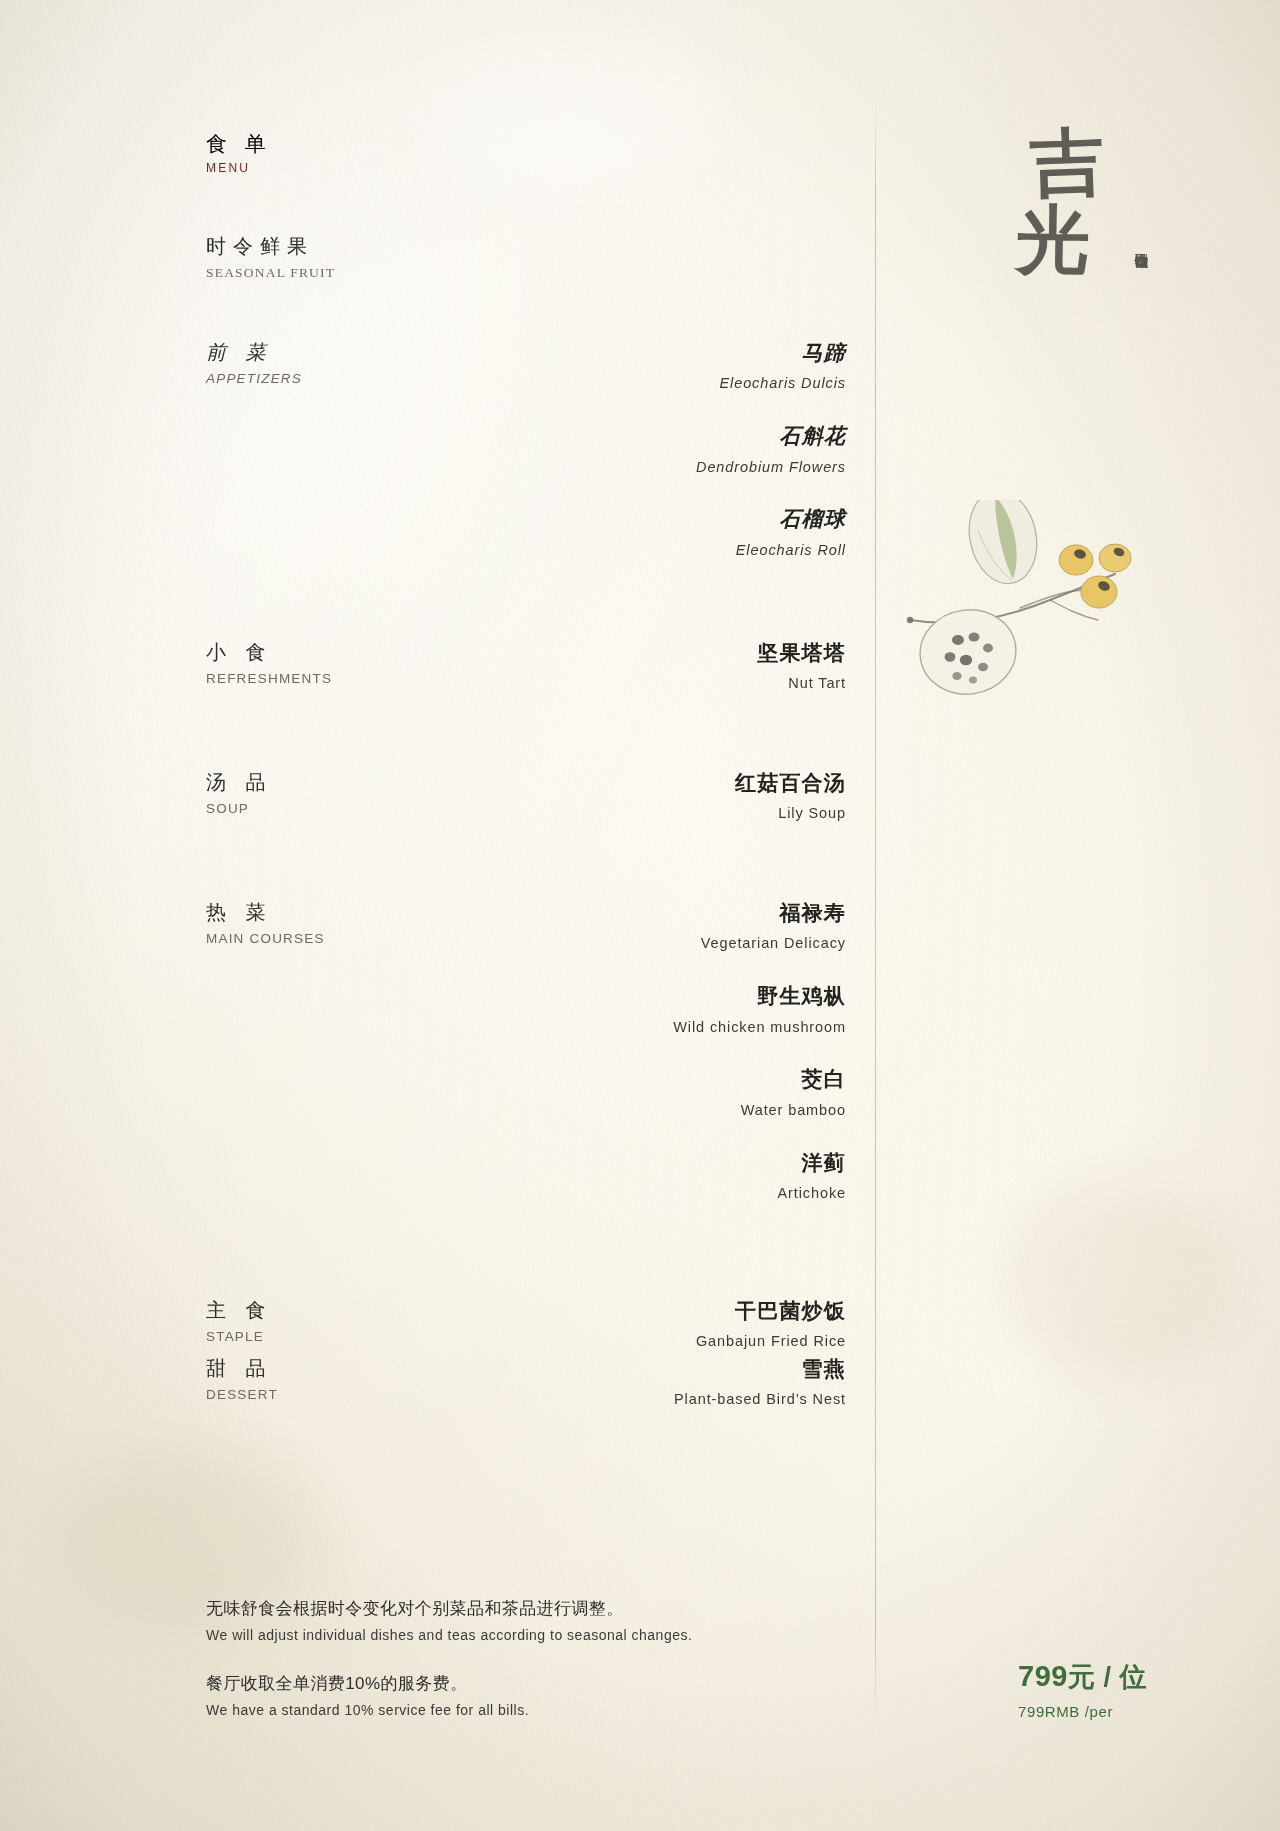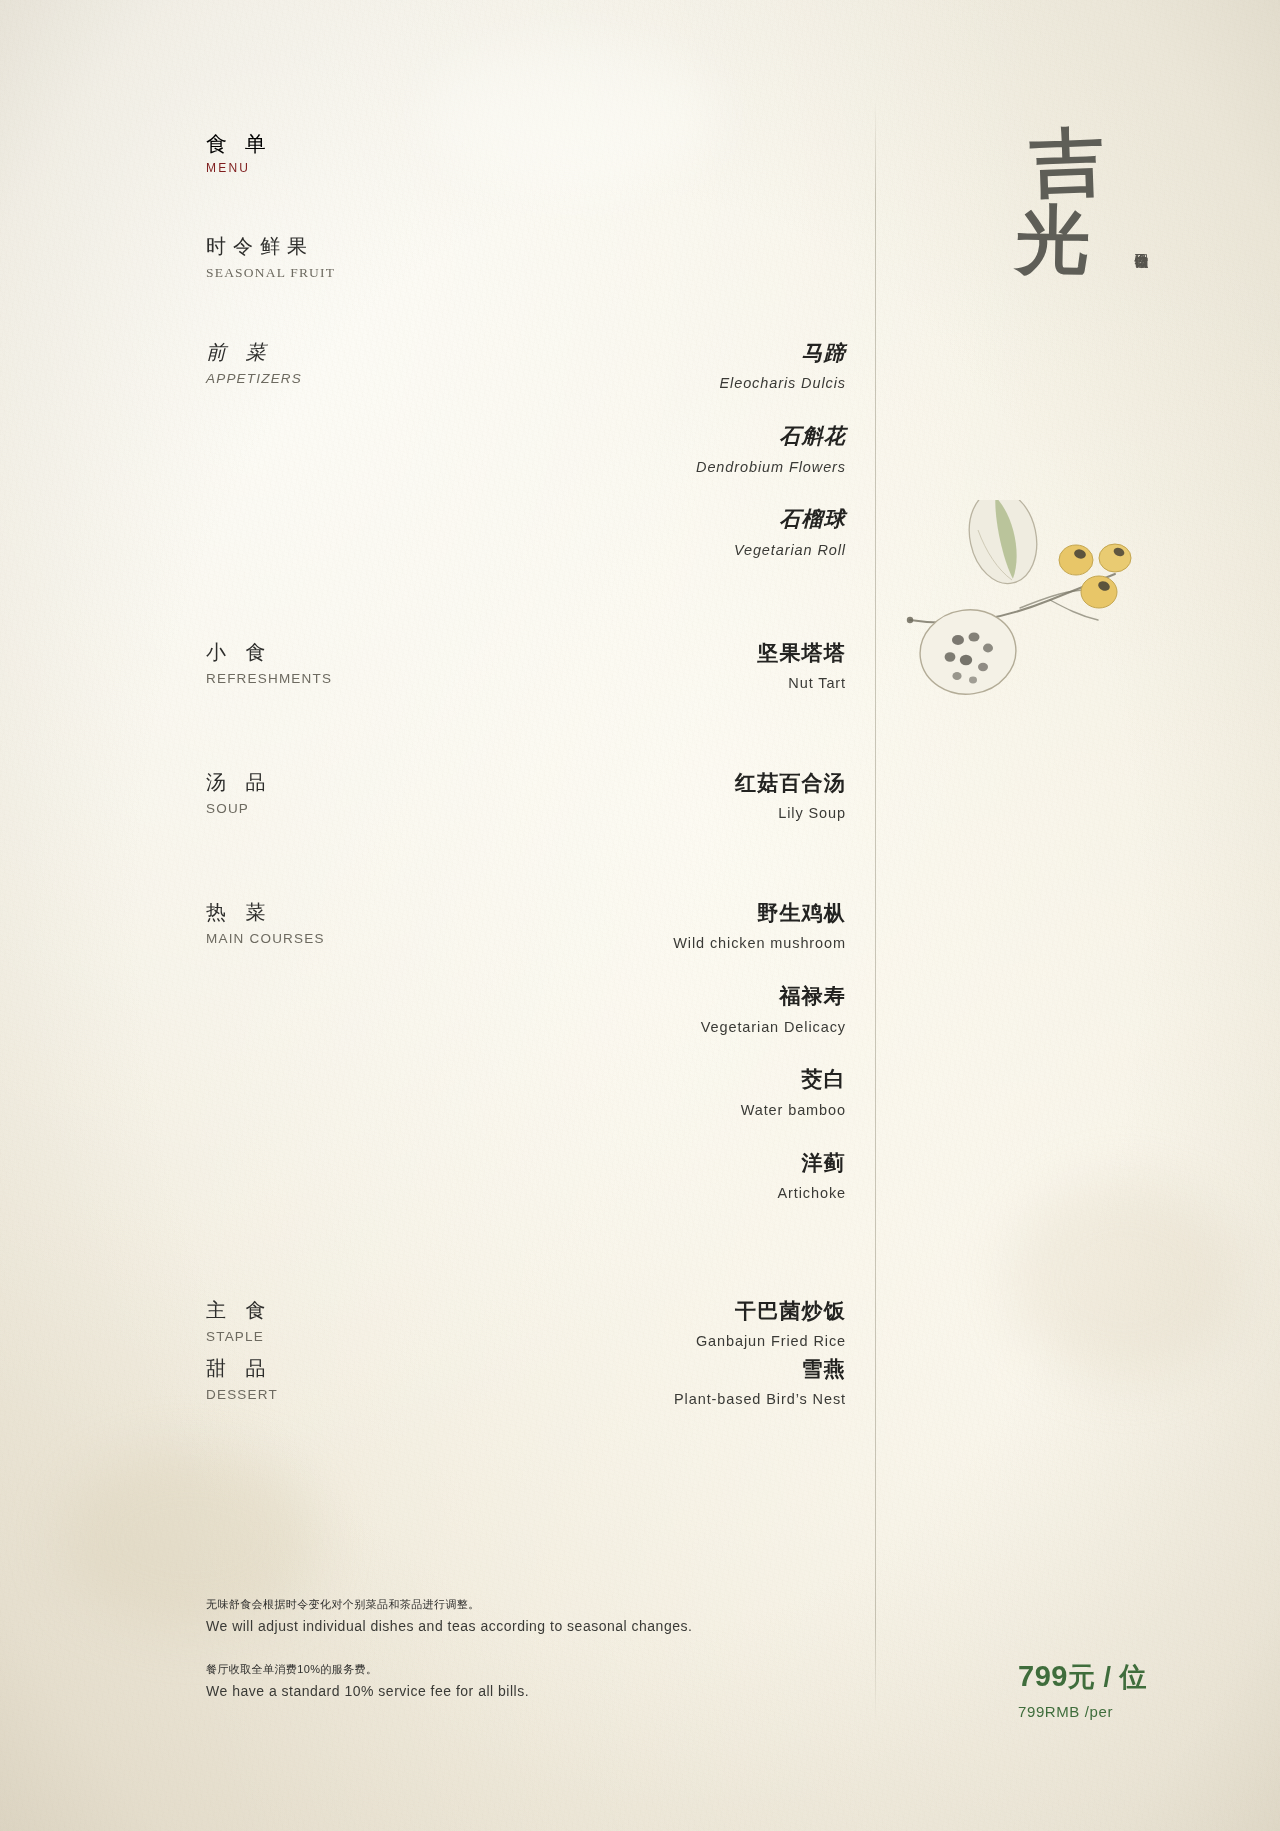--- a/index.html
+++ b/index.html
@@ -189,21 +189,21 @@
   
   .footnotes {
     position: absolute;
     left: 206px;
     top: 1596px;
     width: 620px;
   }
   .note { margin-bottom: 24px; }
   .note:last-child { margin-bottom: 0; }
   .note .cn {
-    font-size: 11px;
+    font-size: 17px;
     color: #2e2e2c;
     letter-spacing: 0.4px;
     line-height: 1.55;
   }
   .note .en {
     font-size: 14px;
     color: #3a3a36;
     letter-spacing: 0.5px;
     line-height: 1.6;
     margin-top: 2px;
@@ -266,21 +266,21 @@
       <div class="item">
         <div class="cn">马蹄</div>
         <div class="en">Eleocharis  Dulcis</div>
       </div>
       <div class="item">
         <div class="cn">石斛花</div>
         <div class="en">Dendrobium Flowers</div>
       </div>
       <div class="item">
         <div class="cn">石榴球</div>
-        <div class="en">Vegetarian Roll</div>
+        <div class="en">Eleocharis Roll</div>
       </div>
     </div>
   </div>
 
   <div class="section" style="top:638px;">
     <div class="sec-label">
       <div class="cn">小 食</div>
       <div class="en">REFRESHMENTS</div>
     </div>
     <div class="items">
@@ -304,26 +304,26 @@
     </div>
   </div>
 
   <div class="section" style="top:898px;">
     <div class="sec-label">
       <div class="cn">热 菜</div>
       <div class="en">MAIN COURSES</div>
     </div>
     <div class="items">
       <div class="item">
+        <div class="cn">福禄寿</div>
+        <div class="en">Vegetarian Delicacy</div>
+      </div>
+      <div class="item">
         <div class="cn">野生鸡枞</div>
         <div class="en">Wild chicken mushroom</div>
-      </div>
-      <div class="item">
-        <div class="cn">福禄寿</div>
-        <div class="en">Vegetarian Delicacy</div>
       </div>
       <div class="item">
         <div class="cn">茭白</div>
         <div class="en">Water bamboo</div>
       </div>
       <div class="item">
         <div class="cn">洋蓟</div>
         <div class="en">Artichoke</div>
       </div>
     </div>

